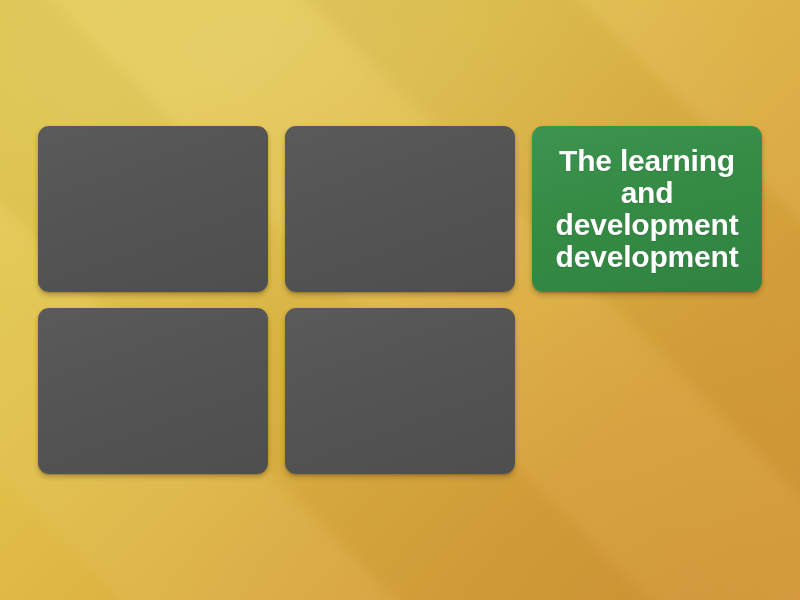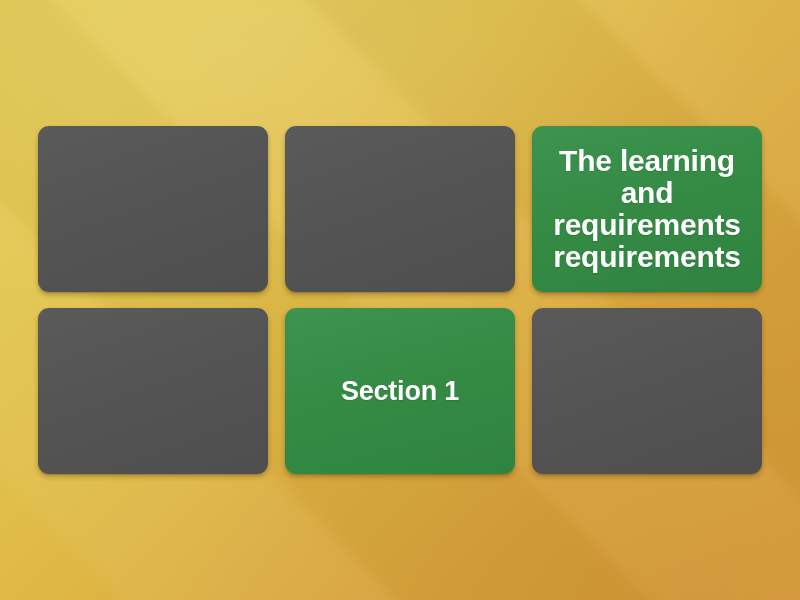--- a/index.html
+++ b/index.html
@@ -120,28 +120,25 @@
 
   <div class="card face-down">
     
   </div>
 
   <div class="card face-down">
     
   </div>
 
   <div class="card face-up">
-    <span class="card-label size-large">The learning and requirements requirements</span>
+    <span class="card-label size-large">The learning and development development</span>
   </div>
 
   <div class="card face-down">
     
   </div>
 
-  <div class="card face-up">
-    <span class="card-label size-medium">Section 1</span>
-  </div>
 
   <div class="card face-down">
     
   </div>
 
 </div>
 
 </body></html>

